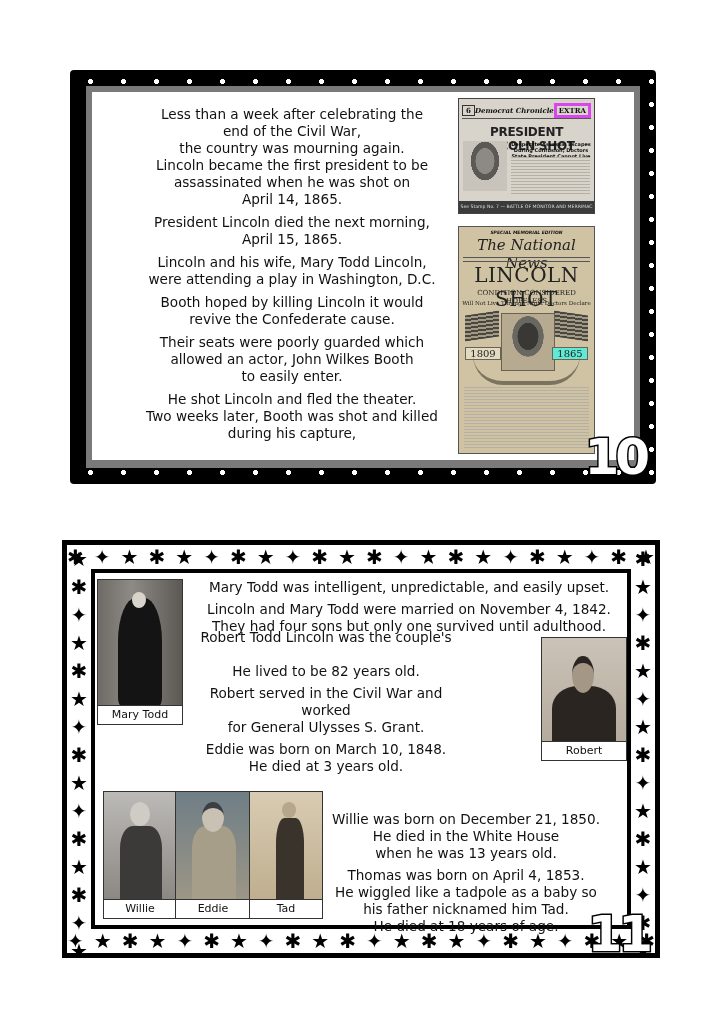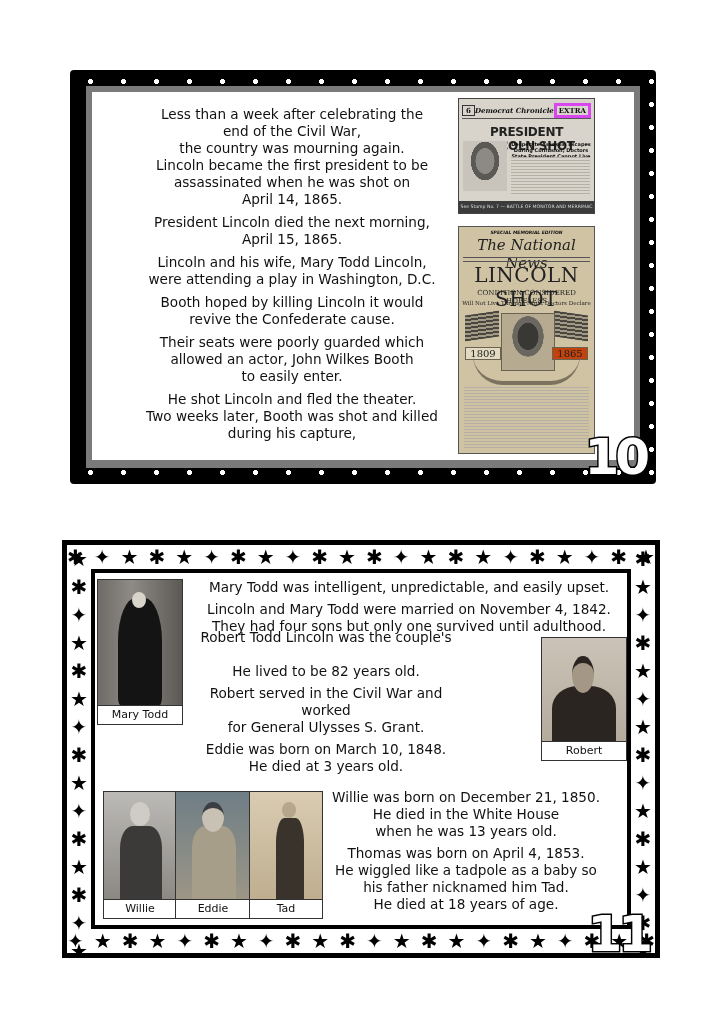--- a/index.html
+++ b/index.html
@@ -100,21 +100,21 @@
       <div style="position:absolute;left:0;right:0;top:3px;font-size:4.5px;text-align:center;font-style:italic;font-weight:bold;">SPECIAL MEMORIAL EDITION</div>
       <div class="np-head" style="position:absolute;left:0;right:0;top:9px;font-size:15px;font-style:italic;">The National News</div>
       <div style="position:absolute;left:4px;right:4px;top:30px;border-top:1px solid #555;border-bottom:1px solid #555;height:3px;"></div>
       <div class="np-head" style="position:absolute;left:0;right:0;top:36px;font-size:20px;letter-spacing:0.5px;">LINCOLN SHOT</div>
       <div class="np-head" style="position:absolute;left:0;right:0;top:62px;font-size:7px;">CONDITION CONSIDERED HOPELESS</div>
       <div class="np-head" style="position:absolute;left:0;right:0;top:73px;font-size:5.6px;">Will Not Live Through Night Doctors Declare</div>
       <div style="position:absolute;left:6px;top:86px;width:34px;height:26px;background:repeating-linear-gradient(#4a4640 0 2px,#a39a86 2px 4px);transform:skewY(-8deg);"></div>
       <div style="position:absolute;right:6px;top:86px;width:34px;height:26px;background:repeating-linear-gradient(#4a4640 0 2px,#a39a86 2px 4px);transform:skewY(8deg);"></div>
       <div style="position:absolute;left:42px;top:86px;width:52px;height:56px;background:radial-gradient(ellipse at 50% 40%, #3a3835 0 28%, #6a6660 29% 42%, #b6ab90 43%);border:1px solid #6a6252;"></div>
       <div class="np-head" style="position:absolute;left:6px;top:120px;width:34px;font-size:10px;background:#e3dac2;border:1px solid #6a6252;">1809</div>
-      <div class="np-head" style="position:absolute;right:6px;top:120px;width:34px;font-size:10px;background:#c2410c;border:1px solid #6a6252;">1865</div>
+      <div class="np-head" style="position:absolute;right:6px;top:120px;width:34px;font-size:10px;background:#5eead4;border:1px solid #6a6252;">1865</div>
       <div style="position:absolute;left:14px;right:14px;top:128px;height:26px;border-bottom:4px solid #7c735f;border-radius:0 0 60px 60px;"></div>
       <div class="np-lines" style="left:5px;right:5px;top:160px;bottom:5px;"></div>
     </div>
   </div>
   <div class="num num10">10</div>
 </div>
 
 <div class="card11">
   <div class="starband" style="top:0;">✱✦★✱★✦✱★✦✱★✱✦★✱★✦✱★✦✱★✱✦★✱★✦✱</div>
   <div class="starband" style="bottom:0;">✦★✱★✦✱★✦✱★✱✦★✱★✦✱★✦✱★✱✦★✱★✦✱★</div>
@@ -170,21 +170,21 @@
       <div style="position:absolute;left:26px;top:10px;width:22px;height:24px;background:#c9c2b4;border-radius:50%;border-top:6px solid #3b3f43;"></div>
     </div>
     <div class="photo" style="left:154px;top:218px;width:72px;height:108px;background:linear-gradient(#d9ccb2,#bfae8f);">
       <div style="position:absolute;left:26px;top:26px;width:28px;height:82px;background:#3a332b;border-radius:30% 30% 0 0;"></div>
       <div style="position:absolute;left:32px;top:10px;width:14px;height:16px;background:#b6a68b;border-radius:50%;"></div>
     </div>
     <div class="caption" style="left:8px;top:326px;width:72px;">Willie</div>
     <div class="caption" style="left:80px;top:326px;width:74px;">Eddie</div>
     <div class="caption" style="left:154px;top:326px;width:72px;">Tad</div>
 
-    <div class="t11" style="left:236px;top:216px;width:270px;">
+    <div class="t11" style="left:236px;top:238px;width:270px;">
       <p>
         <span>Willie was born on December 21, 1850.</span><br>
         <span>He died in the White House</span><br>
         <span>when he was 13 years old.</span>
       </p>
       <p>
         <span>Thomas was born on April 4, 1853.</span><br>
         <span>He wiggled like a tadpole as a baby so</span><br>
         <span>his father nicknamed him Tad.</span><br>
         <span>He died at 18 years of age.</span>

